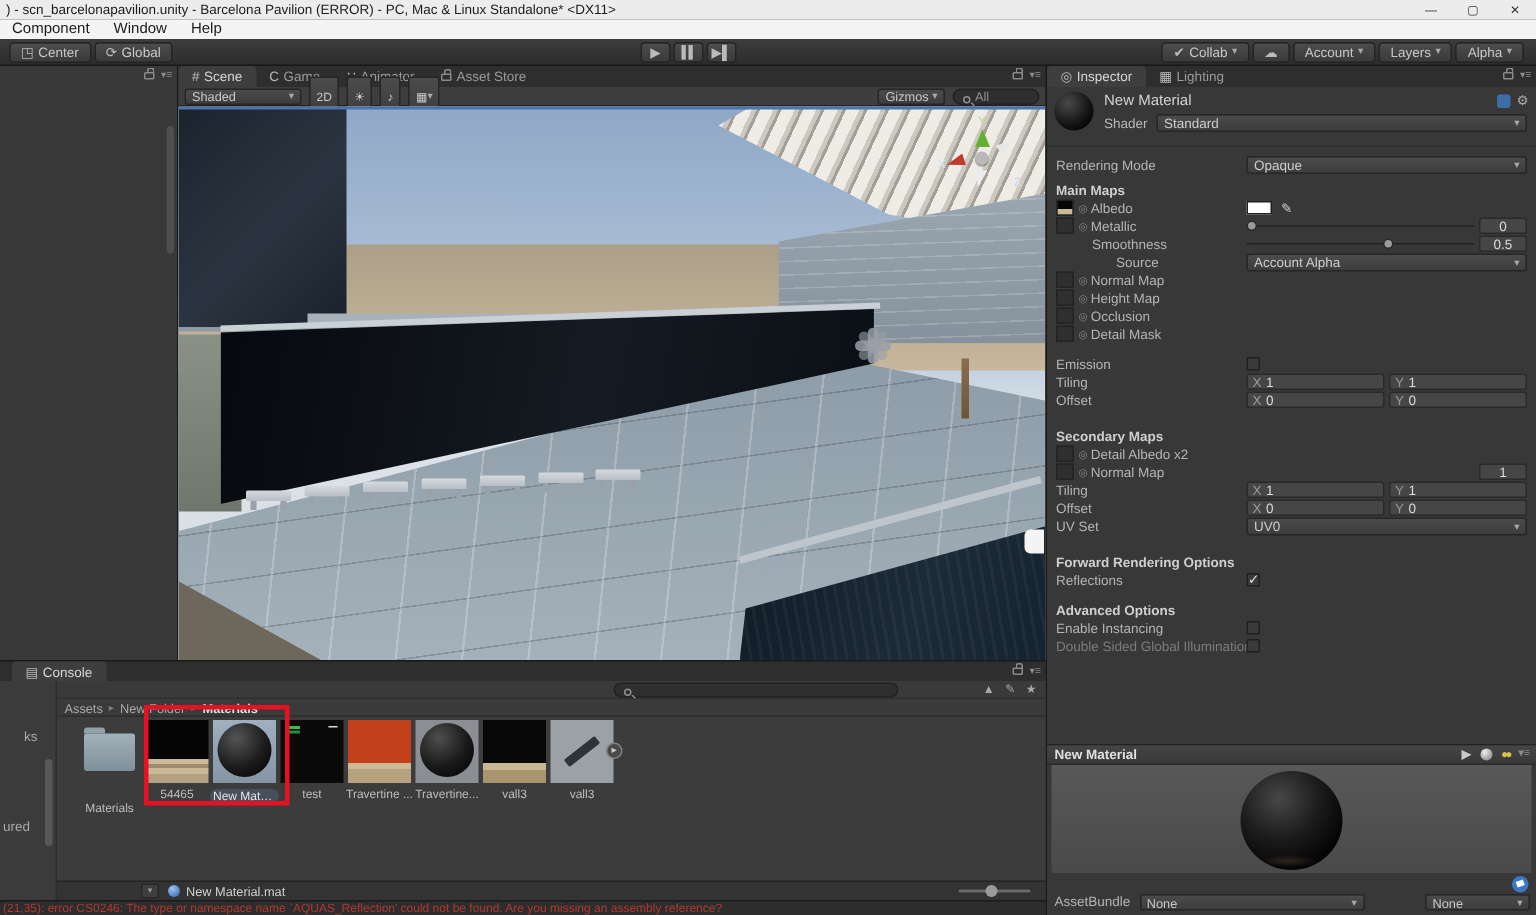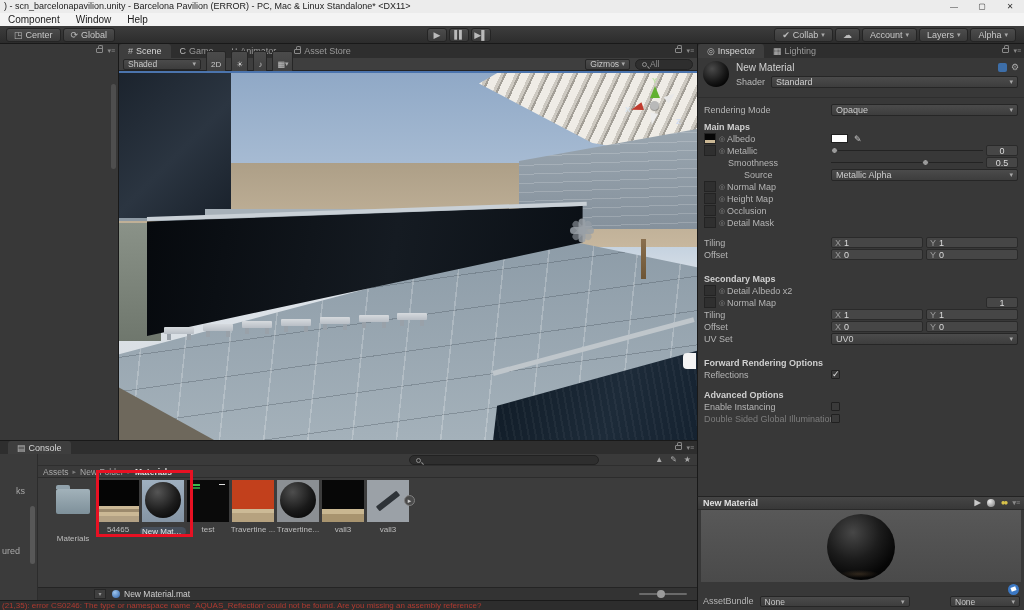--- a/index.html
+++ b/index.html
@@ -35,21 +35,21 @@
 
   
   .hierarchy{position:absolute;left:0;top:44px;width:119px;height:396px;background:#383838;border-right:1px solid #191919;}
   .hierarchy .scroll{position:absolute;right:2px;top:40px;width:5px;height:85px;background:#4e4e4e;border-radius:3px;}
 
   
   .scenepane{position:absolute;left:119px;top:44px;width:578px;height:396px;background:#383838;}
   .ctrlrow{position:absolute;left:0;top:14px;right:0;height:13px;background:#3e3e3e;border-bottom:1px solid #232323;display:flex;align-items:center;padding:0 4px;gap:5px;font-size:8.5px;color:#bdbdbd;}
   .dd{display:inline-flex;align-items:center;justify-content:space-between;background:linear-gradient(#4b4b4b,#3d3d3d);border:1px solid #262626;border-radius:2px;height:11px;padding:0 4px;color:#c9c9c9;font-size:8.5px;}
   .mini-btn{display:inline-flex;align-items:center;justify-content:center;background:linear-gradient(#4b4b4b,#3d3d3d);border:1px solid #262626;border-radius:2px;height:11px;padding:12px 4px;font-size:8px;color:#c9c9c9;}
-  .searchpill{display:inline-flex;align-items:center;gap:3px;background:#2e2e2e;border:1px solid #222;border-radius:7px;height:11px;padding:0 6px;color:#8f8f8f;min-width:58px;}
+  .searchpill{display:inline-flex;align-items:flex-end;gap:3px;background:#2e2e2e;border:1px solid #222;border-radius:7px;height:11px;padding:0 6px;color:#8f8f8f;min-width:58px;}
   .mag{width:5px;height:5px;border:1px solid #8f8f8f;border-radius:50%;position:relative;display:inline-block;}
   .mag::after{content:'';position:absolute;left:4px;top:4px;width:3px;height:1px;background:#8f8f8f;transform:rotate(45deg);}
 
   .viewport{position:absolute;left:0;top:27px;right:0;bottom:0;overflow:hidden;background:#9db2c8;}
   .vp-focus{position:absolute;left:0;top:0;right:0;height:2px;background:#4b74ad;z-index:30;}
   .vp-sky{position:absolute;inset:0;background:linear-gradient(180deg,#8fa8c6 0%,#a9bdd4 28%,#c6d3e0 48%,#dde3e9 58%,#d5dade 100%);}
   .vp-ground{position:absolute;left:0;right:0;top:92px;height:84px;background:linear-gradient(#ad9f87,#c7b79e);}
   .vp-floor{position:absolute;left:-10px;right:-10px;top:150px;bottom:0;
     background:repeating-linear-gradient(96deg,rgba(255,255,255,.22) 0 1.5px,transparent 1.5px 44px),
                repeating-linear-gradient(172deg,rgba(55,65,75,.28) 0 1px,transparent 1px 34px),
@@ -424,21 +424,21 @@
             <span class="slider">
               <span class="knob" style="left:60%"></span>
             </span>
             <span class="numbox">0.5</span>
           </div>
       </div>
       <div class="irow">
         <span class="ind3">Source</span>
         <div class="ctrl">
             <span class="dd-wide">
-              <span>Metallic Alpha</span>
+              <span>Account Alpha</span>
               <span class="caret">▾</span>
             </span>
           </div>
       </div>
       <div class="irow">
         <span class="slot"></span>
         <span class="tgt">◎</span>
         <span>Normal Map</span>
       </div>
       <div class="irow">
@@ -450,20 +450,26 @@
         <span class="slot"></span>
         <span class="tgt">◎</span>
         <span>Occlusion</span>
       </div>
       <div class="irow">
         <span class="slot"></span>
         <span class="tgt">◎</span>
         <span>Detail Mask</span>
       </div>
       <div class="spacer8"></div>
+      <div class="irow">
+        <span>Emission</span>
+        <div class="ctrl">
+            <span class="checkbox"></span>
+          </div>
+      </div>
       <div class="irow">
         <span>Tiling</span>
         <div class="ctrl">
           <span class="xyfield">
               <span class="pfx">X</span>
               <span class="val">1</span>
             </span>
           <span class="xyfield">
               <span class="pfx">Y</span>
               <span class="val">1</span>

